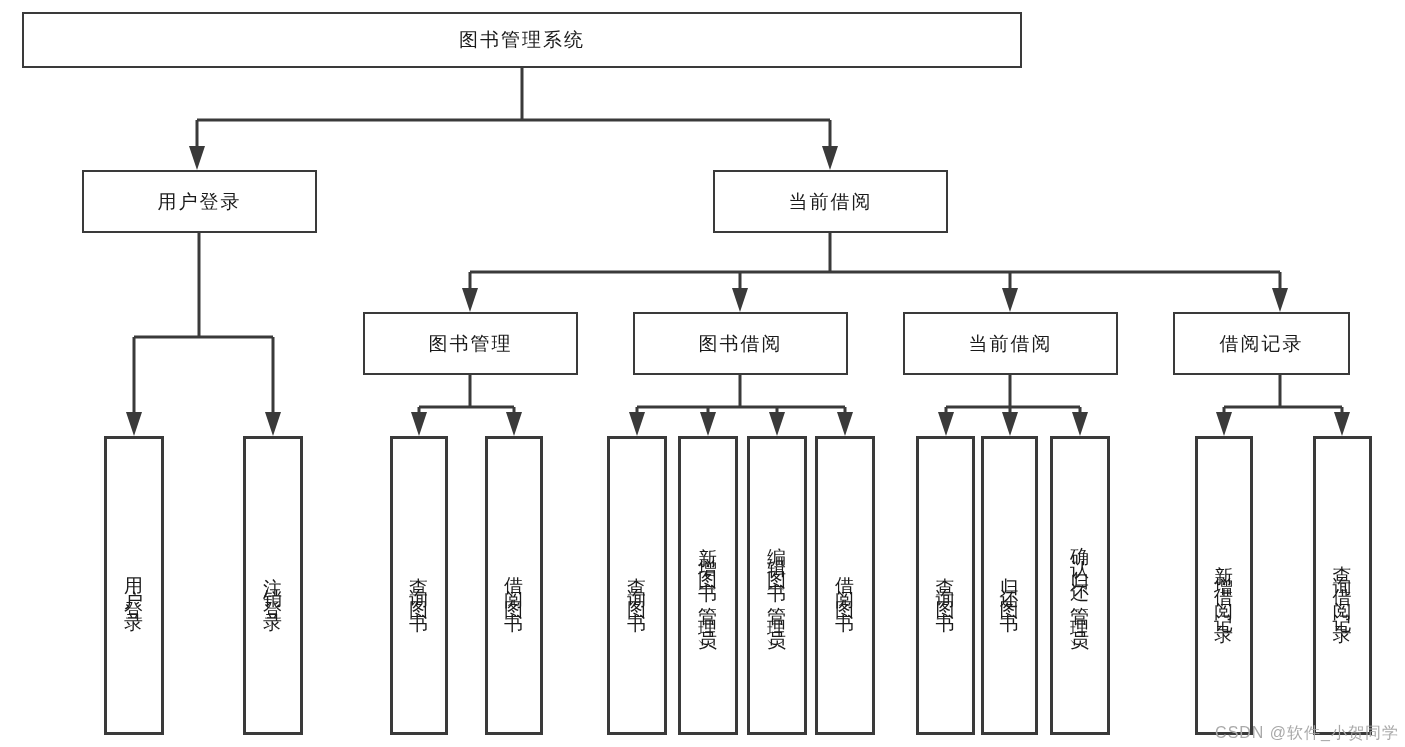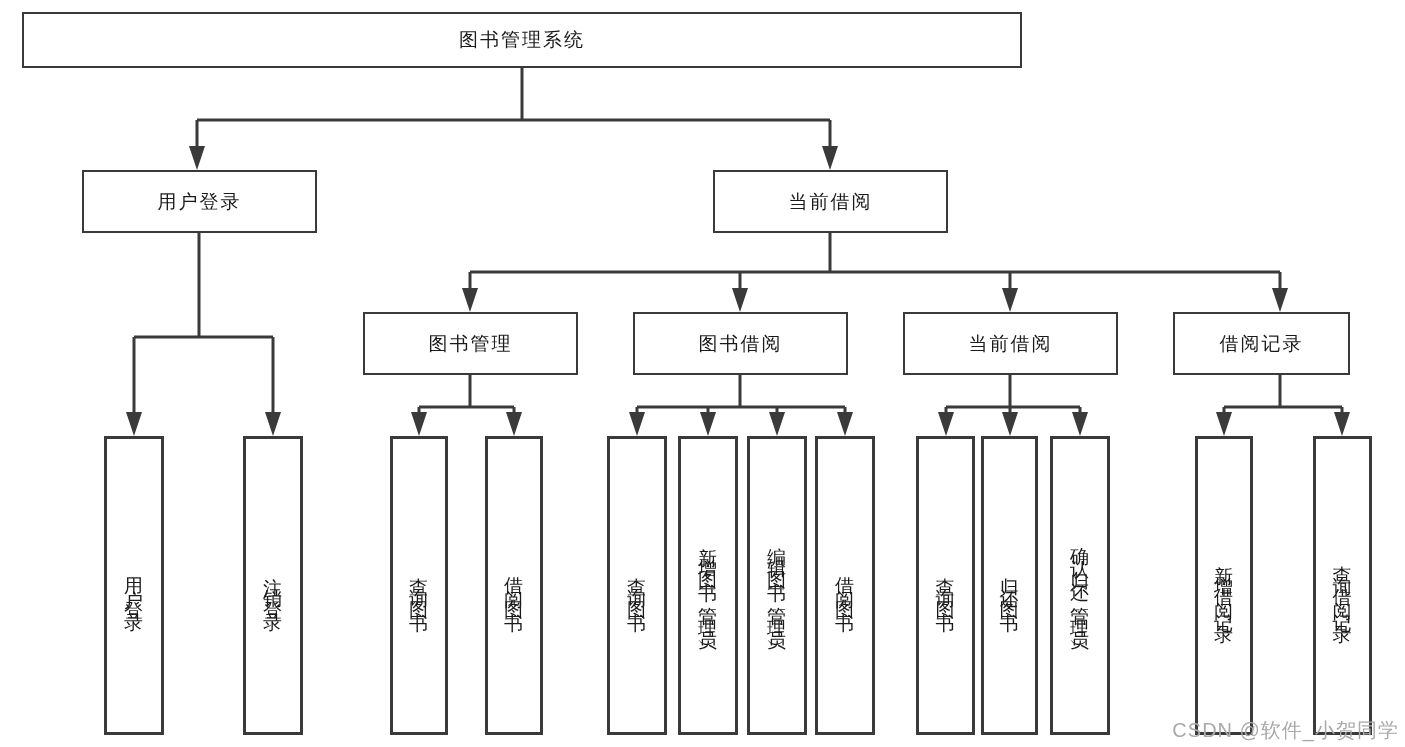--- a/index.html
+++ b/index.html
@@ -29,21 +29,21 @@
     writing-mode:vertical-rl;
     text-orientation:mixed;
     font-size:19px;
     letter-spacing:12px;
     line-height:1;
     white-space:nowrap;
   }
   .watermark{
     position:absolute;
     right:6px;bottom:3px;
-    font-size:20px;
+    font-size:16px;
     color:#a9a9a9;
     letter-spacing:1px;
     white-space:nowrap;
   }
 </style>
 </head>
 <body>
 
 <div class="canvas">
 

